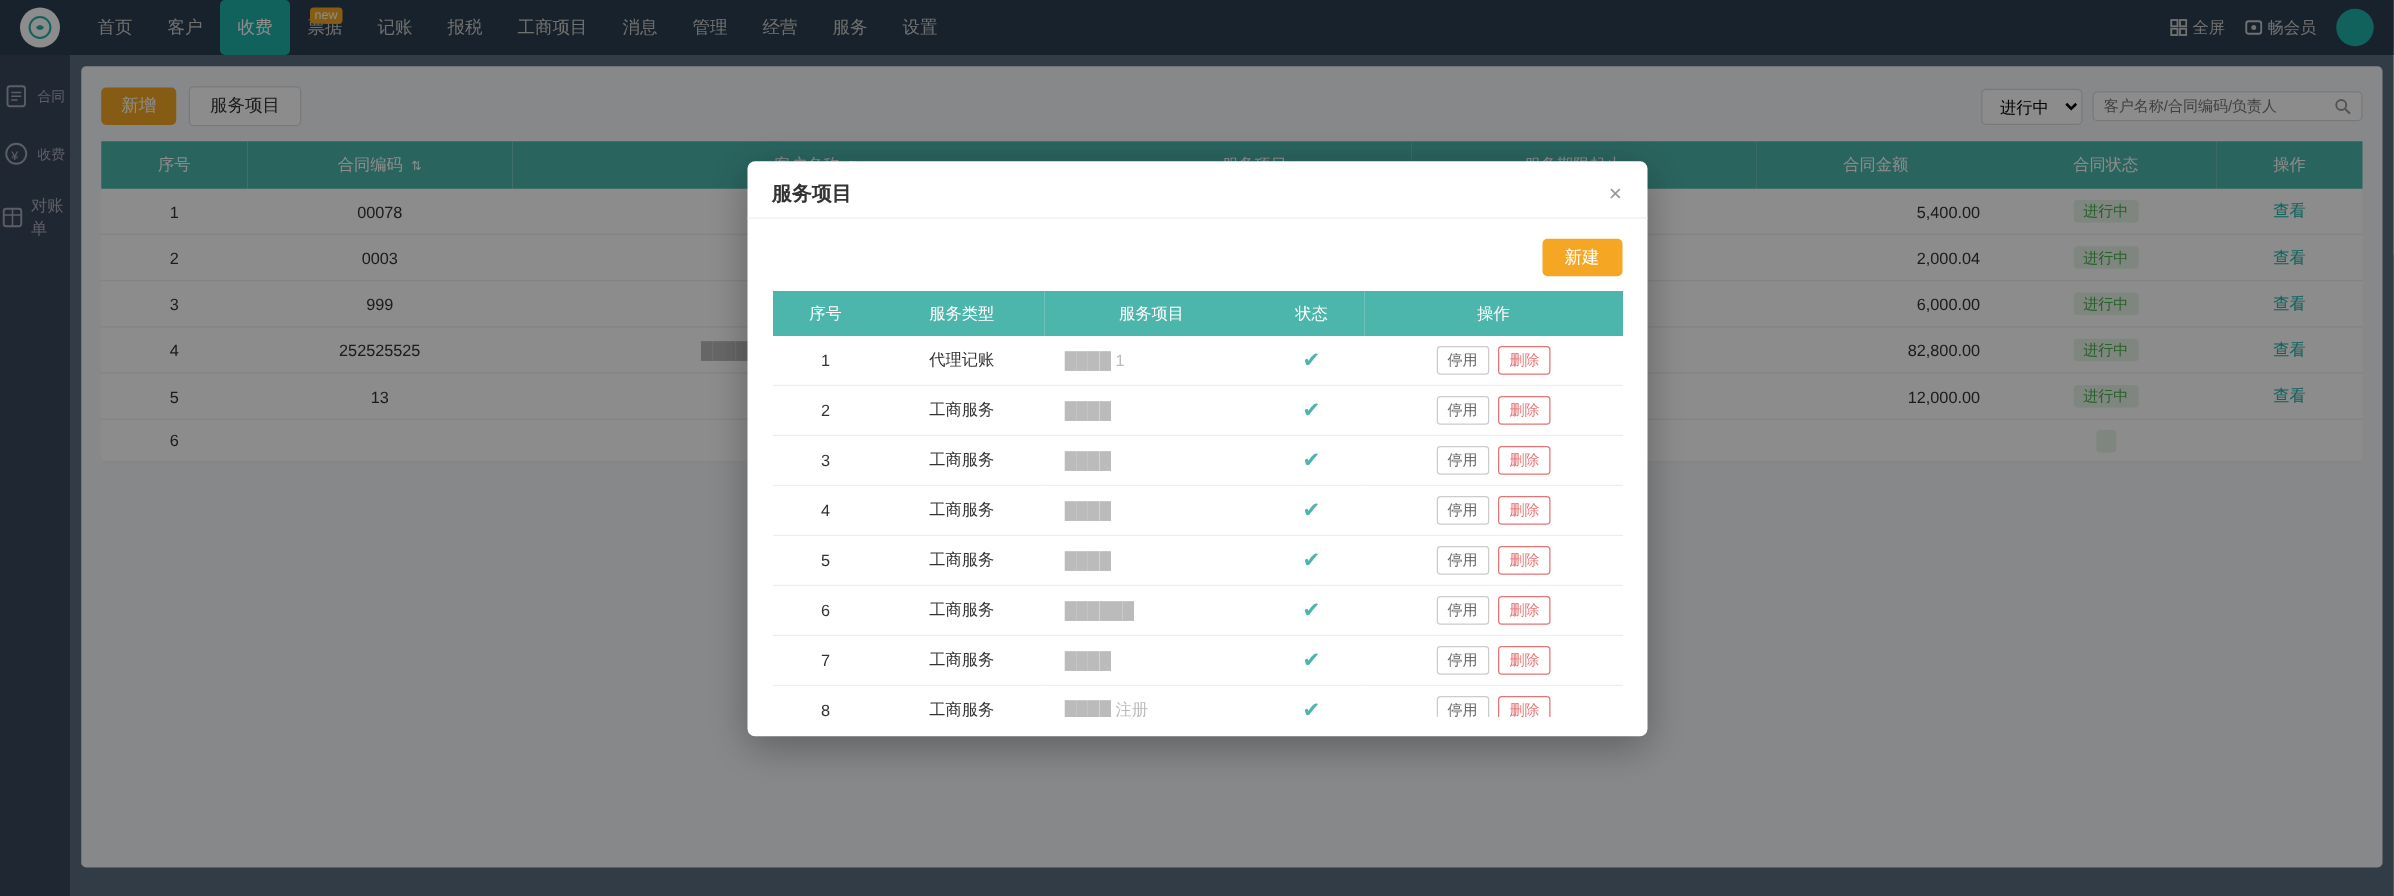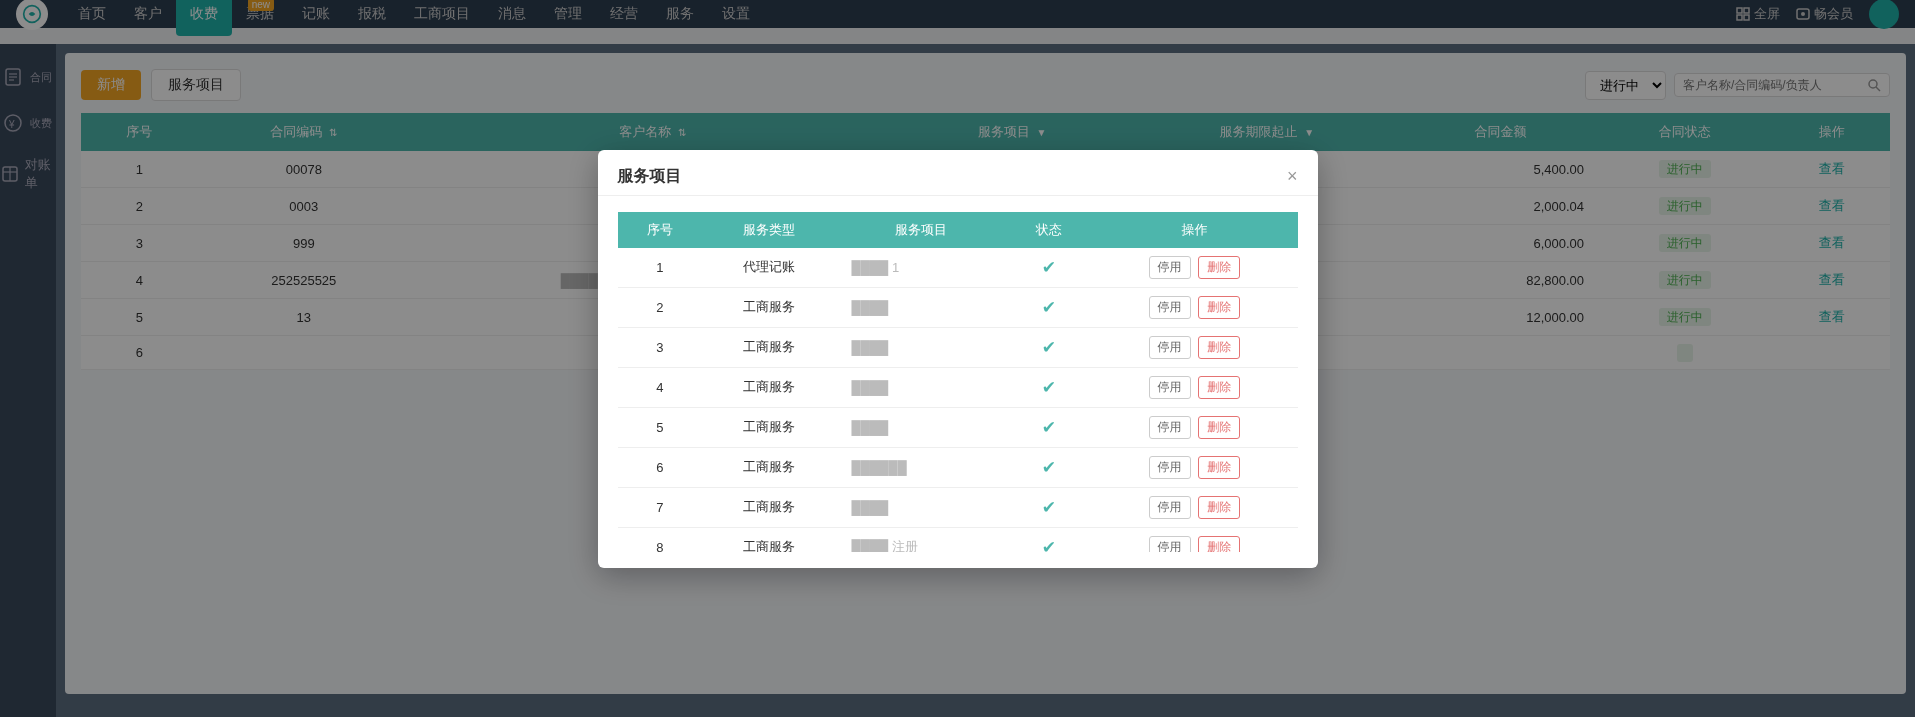--- a/index.html
+++ b/index.html
@@ -1,21 +1,21 @@
 <!DOCTYPE html>
 <html><head>
   <meta charset="utf-8">
   <style>
     * { margin: 0; padding: 0; box-sizing: border-box; }
     body { font-family: "Microsoft YaHei", Arial, sans-serif; font-size: 13px; background: #f0f2f5; color: #333; }
 
     
     .top-nav {
       display: flex; align-items: center;
-      background: #2d3e50; height: 28px; padding: 0 16px;
+      background: #2d3e50; height: 44px; padding: 0 16px;
       color: #ccc; position: fixed; top: 0; left: 0; right: 0; z-index: 100;
     }
     .top-nav .logo {
       width: 32px; height: 32px; background: #fff; border-radius: 50%;
       display: flex; align-items: center; justify-content: center;
       margin-right: 16px; flex-shrink: 0;
     }
     .top-nav .logo svg { width: 20px; height: 20px; }
     .nav-item {
       padding: 0 14px; cursor: pointer; height: 44px;
@@ -364,20 +364,23 @@
 </main>
 
 <div class="overlay"></div>
 
 <div class="dialog">
   <div class="dialog-header">
     <span class="dialog-title">服务项目</span>
     <span class="dialog-close">×</span>
   </div>
   <div class="dialog-body">
+    <div class="dialog-toolbar">
+      <button class="btn-new-dialog">新建</button>
+    </div>
     <div class="dialog-scrollbar">
       <table class="dialog-table">
         <thead>
           <tr>
             <th>序号</th>
             <th>服务类型</th>
             <th>服务项目</th>
             <th>状态</th>
             <th>操作</th>
           </tr>

